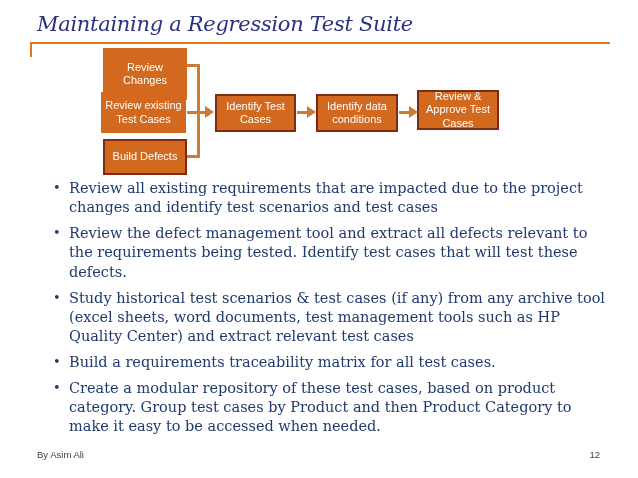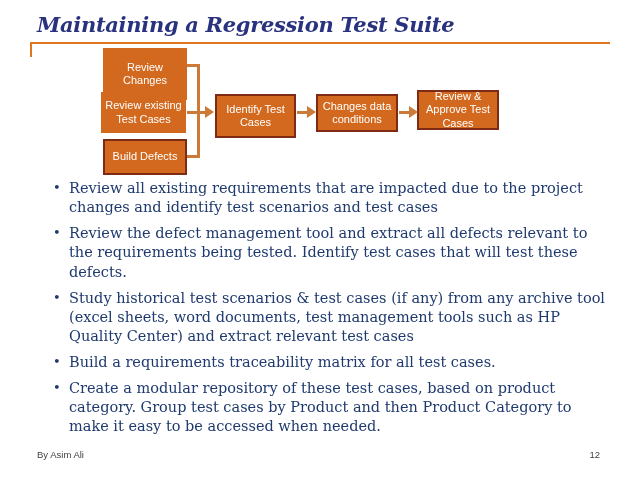--- a/index.html
+++ b/index.html
@@ -2,37 +2,37 @@
 <html><head>
 <meta charset="utf-8">
 <style>
   html,body{margin:0;padding:0;background:#ffffff;}
   .slide{
     position:relative;width:638px;height:478px;background:#ffffff;
     font-family:"Liberation Sans",sans-serif;overflow:hidden;
   }
   .title{
     position:absolute;left:37px;top:12px;margin:0;
-    font-family:"DejaVu Serif",serif;font-style:italic;font-weight:bold;
+    font-family:"DejaVu Serif",serif;font-style:italic;font-weight:normal;
     font-size:21px;color:#29327e;letter-spacing:-0.3px;white-space:nowrap;
   }
   .rule{position:absolute;left:30px;top:42px;width:580px;height:2px;background:#e0771f;}
   .rule-tick{position:absolute;left:30px;top:42px;width:2px;height:15px;background:#e0771f;}
 
   
   .fc-box{
     position:absolute;box-sizing:border-box;background:#d2691e;color:#ffffff;
     display:flex;align-items:center;justify-content:center;text-align:center;
     font-size:11px;line-height:1.22;padding:0 2px;
   }
   .fc-box.dark{border:2px solid #7e2b15;}
   .b1{left:103px;top:48px;width:84px;height:52px;}
   .b2{left:101px;top:92px;width:85px;height:41px;}
   .b3{left:103px;top:139px;width:84px;height:36px;border:2px solid #7e2b15;}
-  .b4{left:215px;top:94px;width:81px;height:44px;}
+  .b4{left:215px;top:94px;width:81px;height:38px;}
   .b5{left:316px;top:94px;width:82px;height:38px;}
   .b6{left:417px;top:90px;width:82px;height:40px;}
   .line{position:absolute;background:#cb7a38;}
   .l-a{left:187px;top:64px;width:12px;height:3px;}
   .l-v{left:197px;top:64px;width:3px;height:94px;}
   .l-c{left:187px;top:155px;width:12px;height:3px;}
   .l-b{left:187px;top:111px;width:19px;height:3px;}
   .l-de{left:297px;top:111px;width:11px;height:3px;}
   .l-ef{left:399px;top:111px;width:11px;height:3px;}
   .ah{
@@ -63,21 +63,21 @@
 
   <h1 class="title">Maintaining a Regression Test Suite</h1>
   <div class="rule"></div>
   <div class="rule-tick"></div>
 
   <div>
     <div class="fc-box b1">Review Changes</div>
     <div class="fc-box b2">Review existing Test Cases</div>
     <div class="fc-box b3">Build Defects</div>
     <div class="fc-box b4 dark">Identify Test Cases</div>
-    <div class="fc-box b5 dark">Changes data conditions</div>
+    <div class="fc-box b5 dark">Identify data conditions</div>
     <div class="fc-box b6 dark">Review &amp; Approve Test Cases</div>
 
     <div class="line l-a"></div>
     <div class="line l-v"></div>
     <div class="line l-c"></div>
     <div class="line l-b"></div>
     <div class="ah ah-b"></div>
     <div class="line l-de"></div>
     <div class="ah ah-de"></div>
     <div class="line l-ef"></div>

